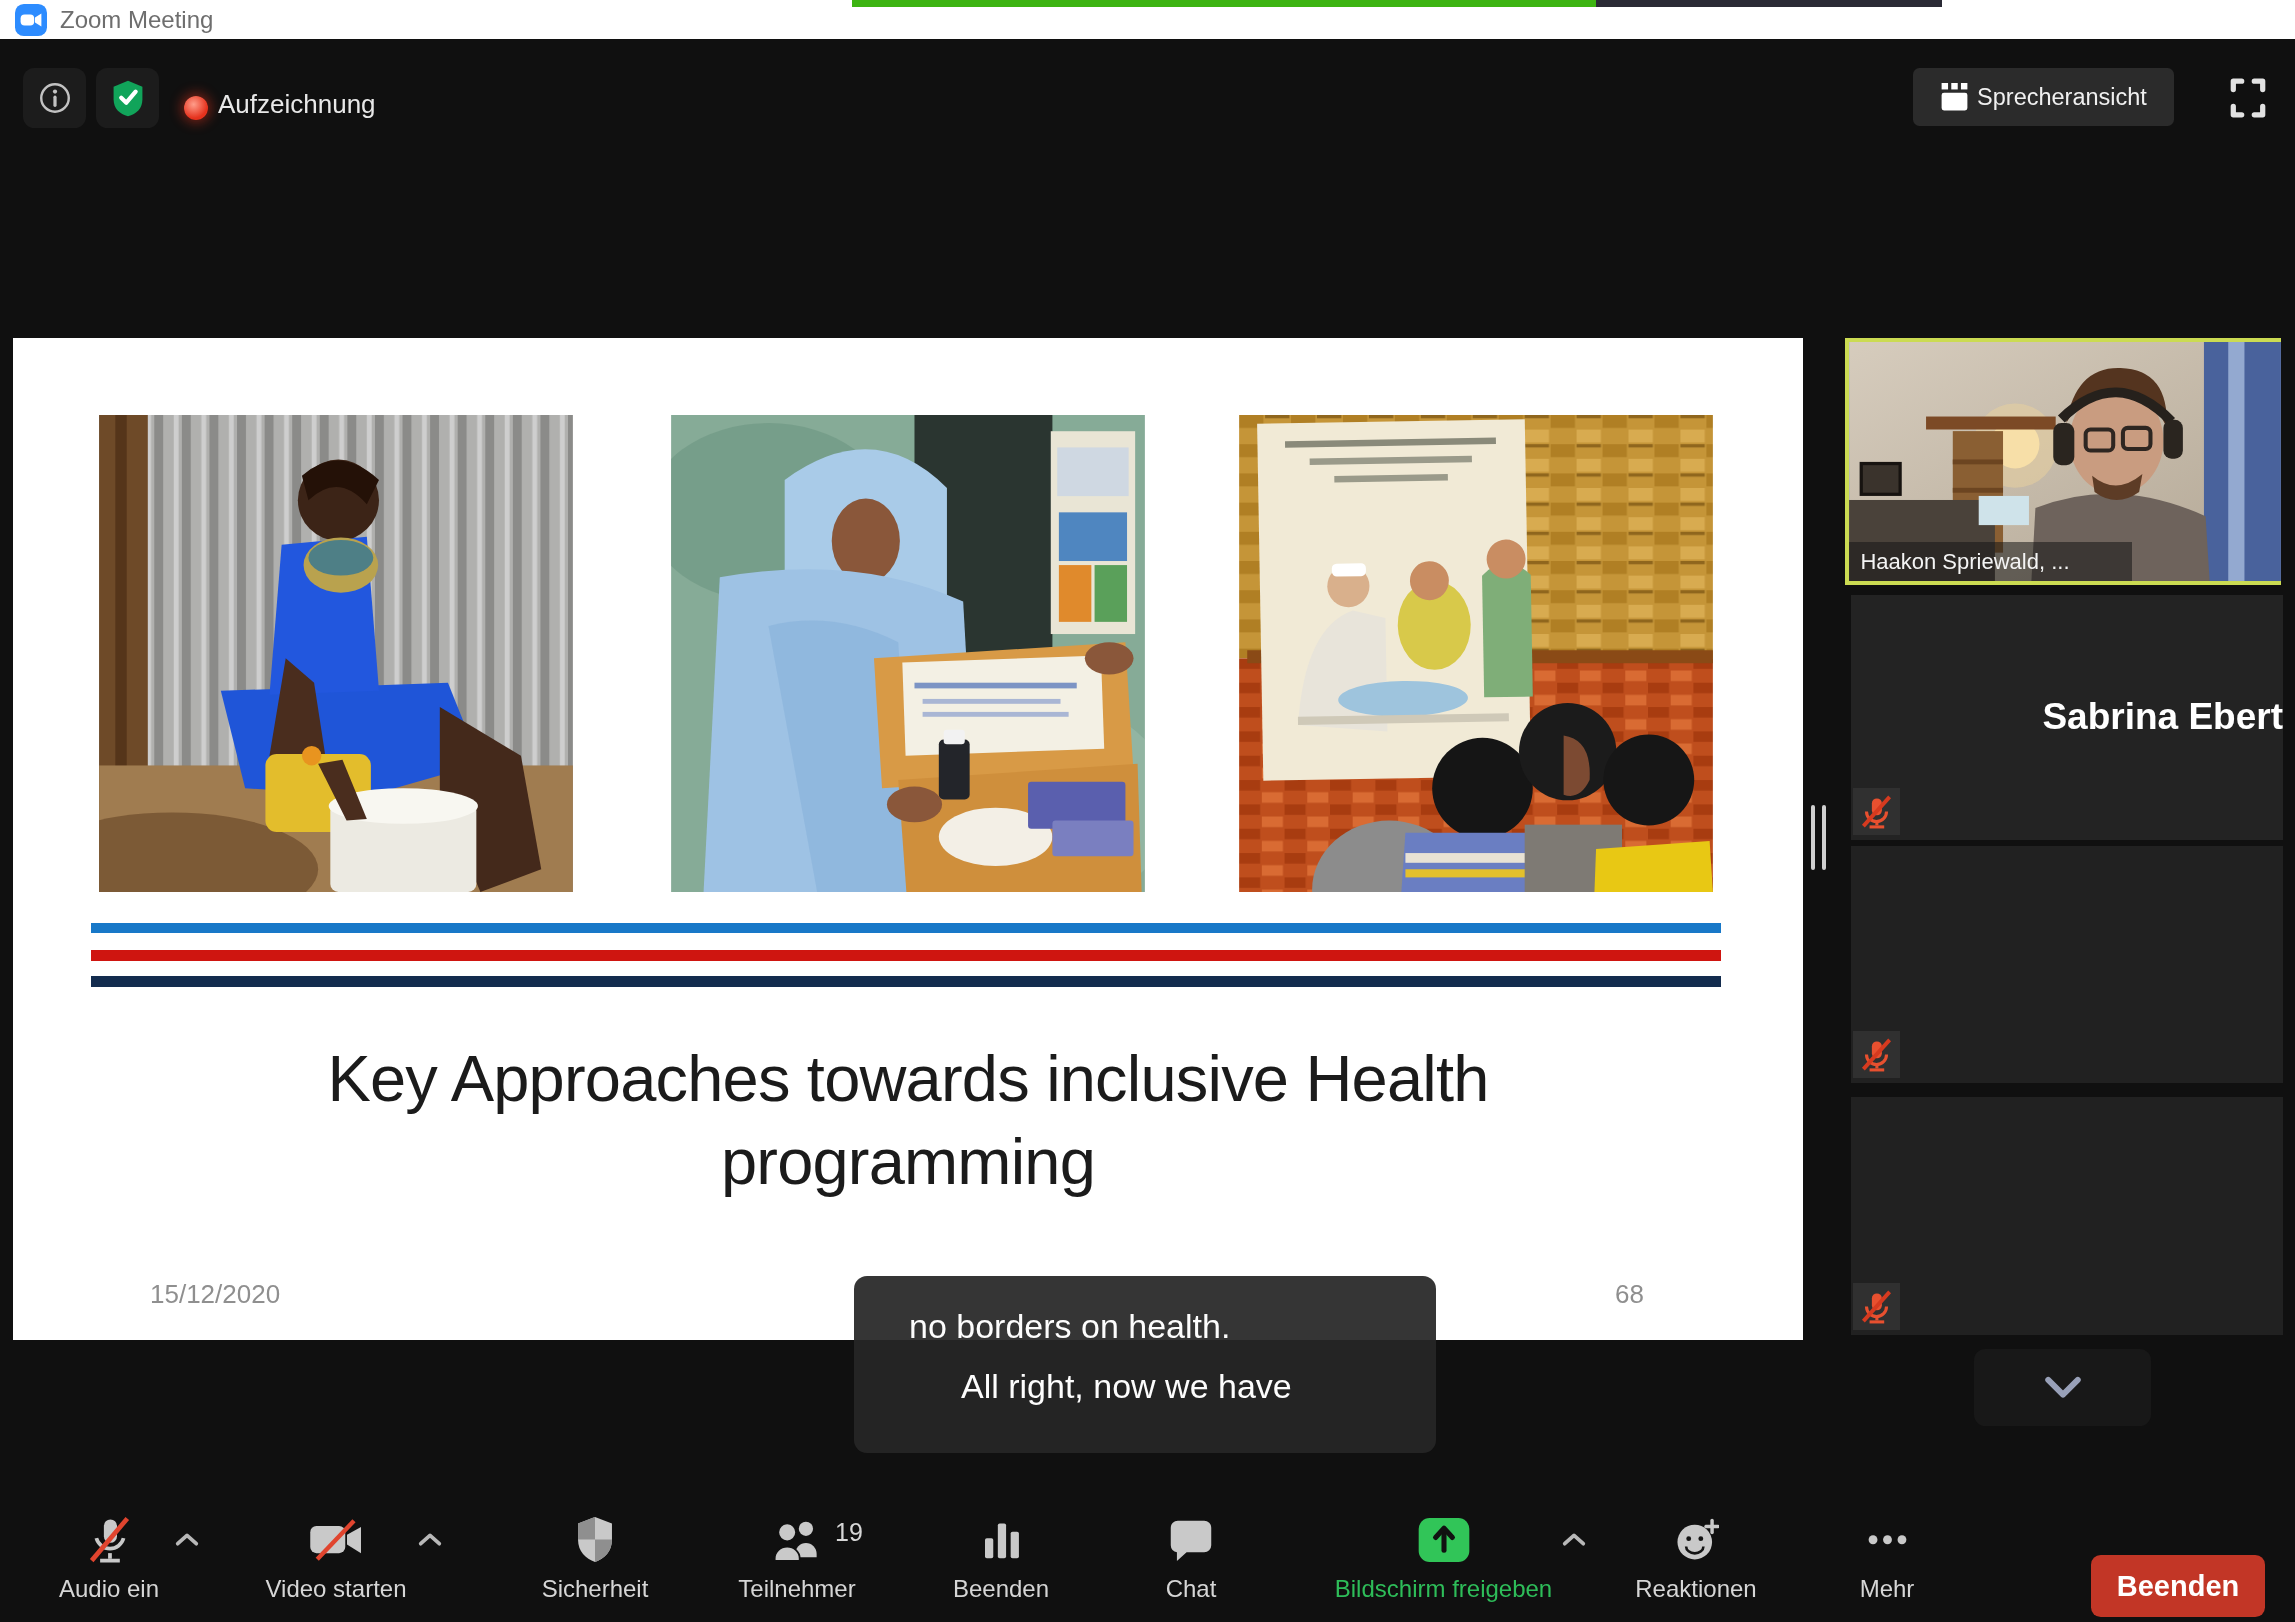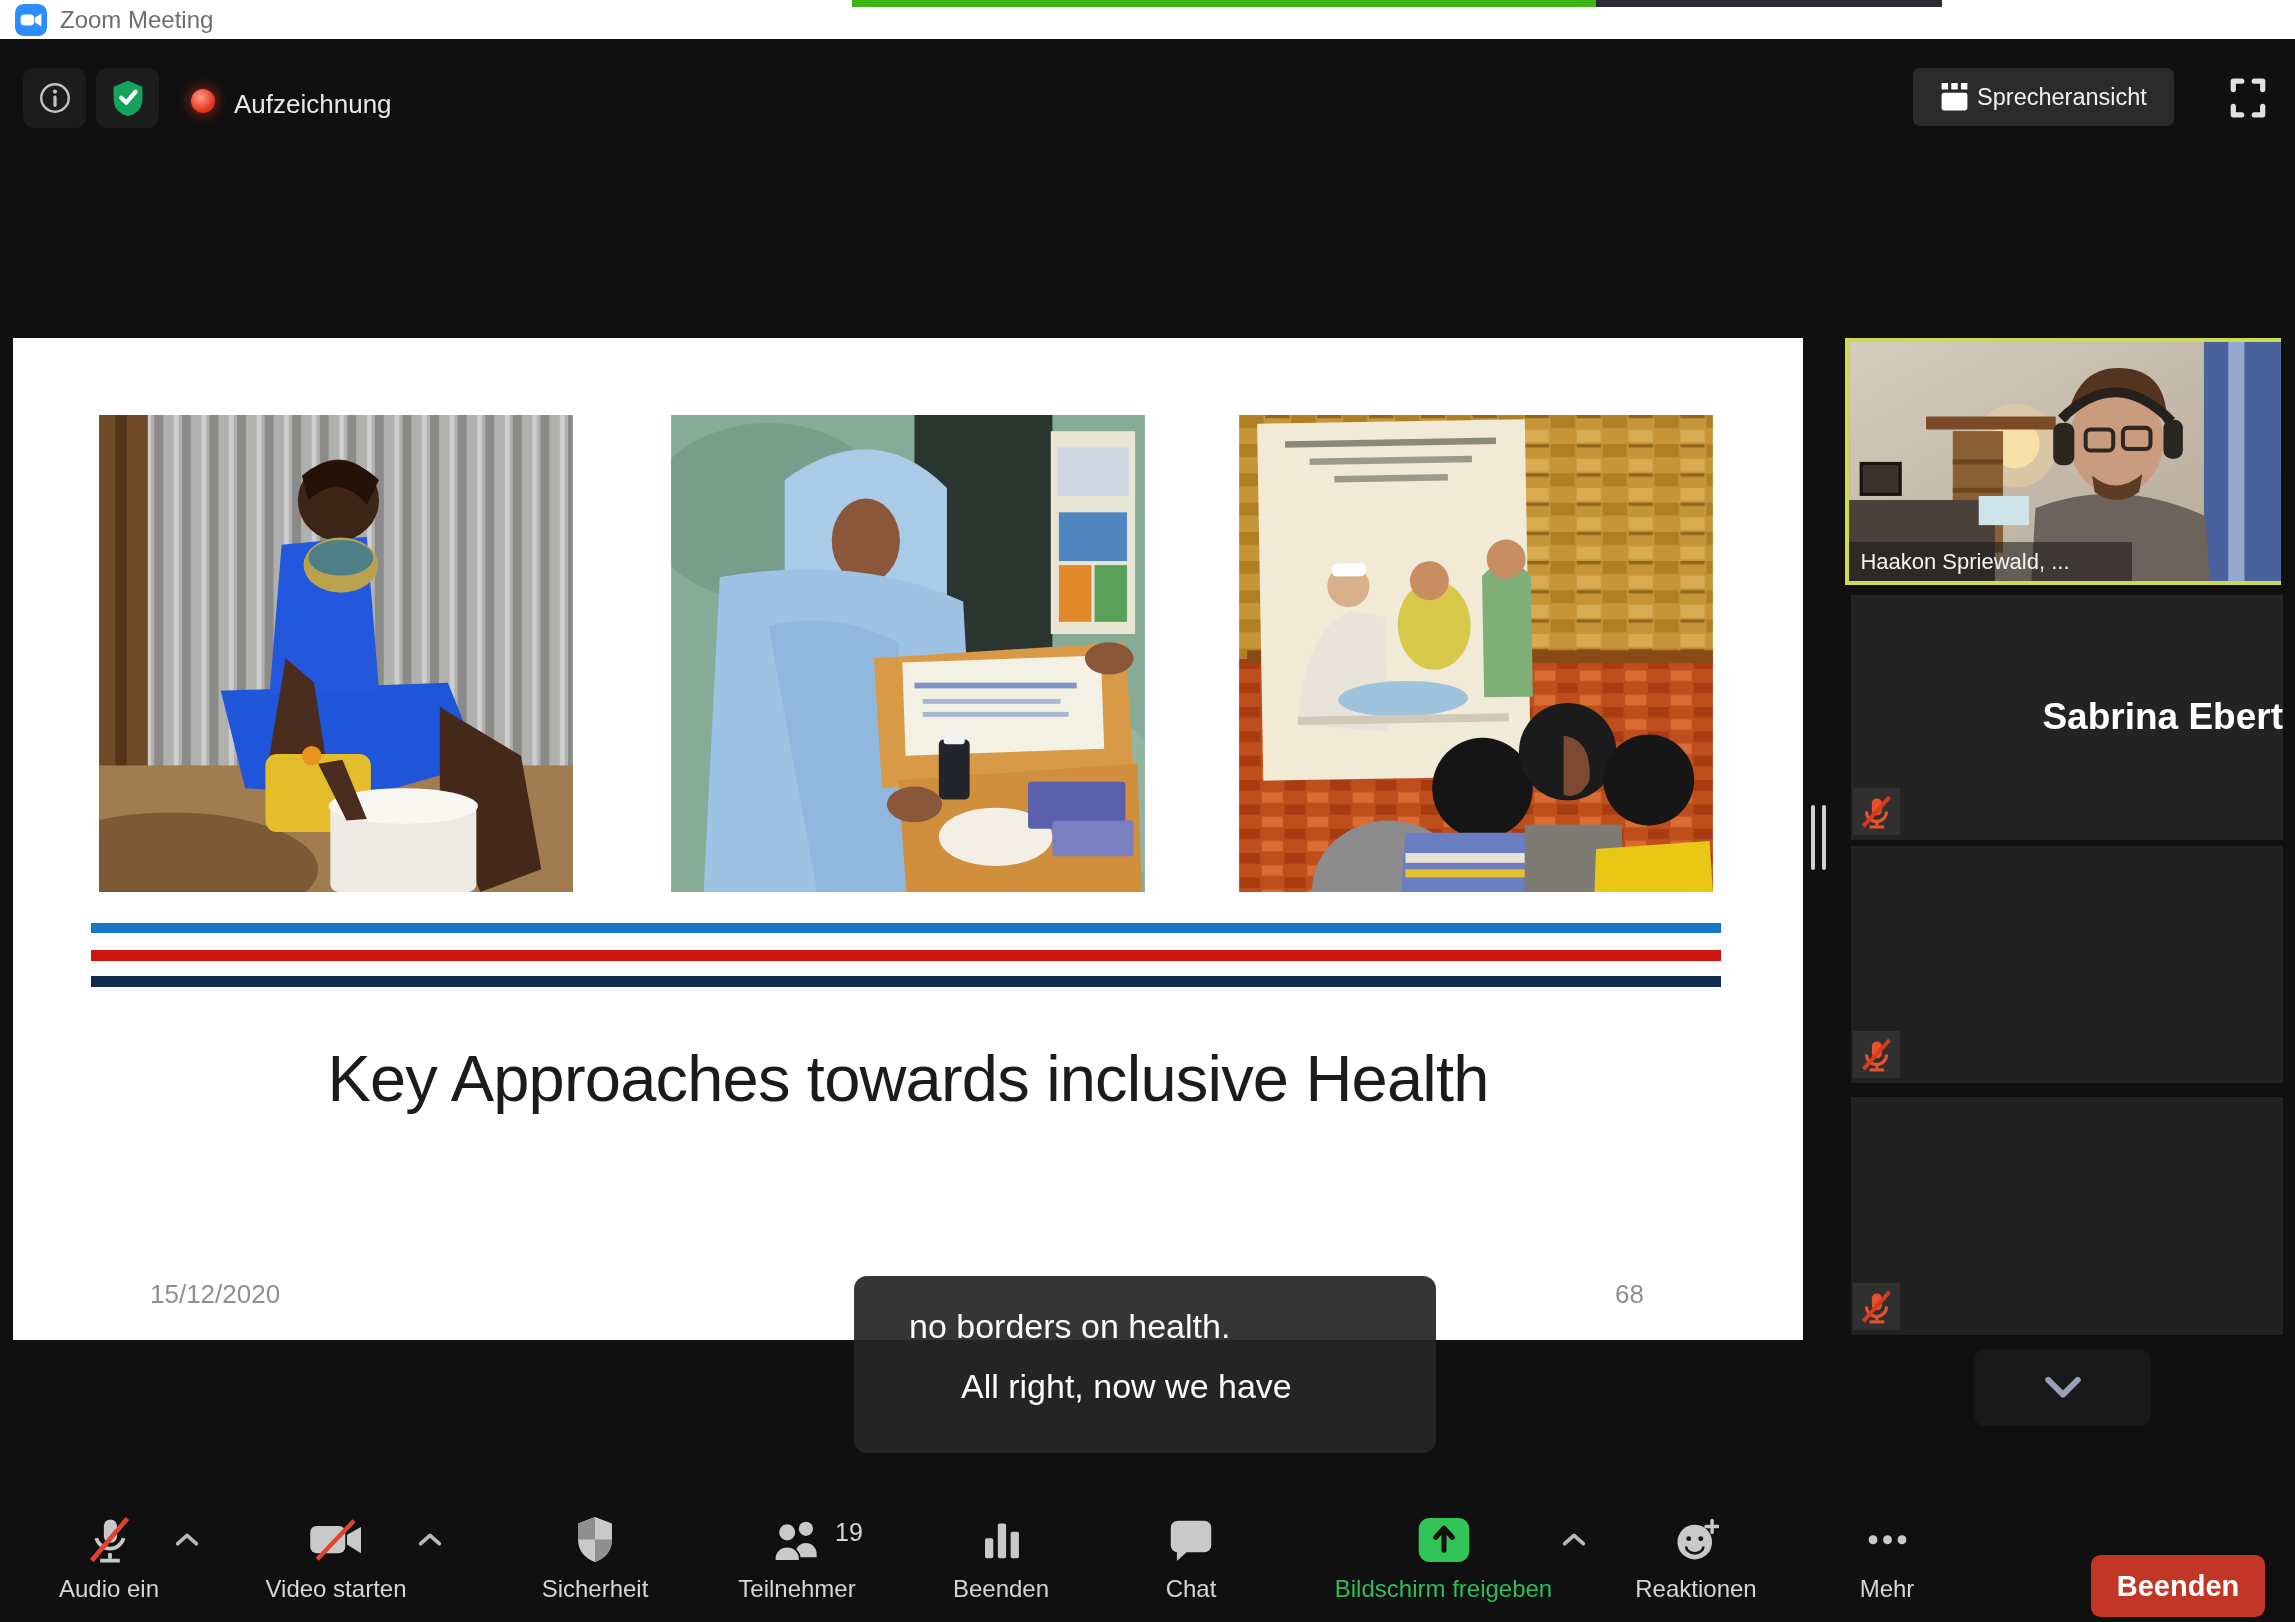--- a/index.html
+++ b/index.html
@@ -63,21 +63,21 @@
     <circle cx="21" cy="13" r="2.6" fill="#c2c2c2"></circle>
     <rect x="19" y="18" width="4" height="14" rx="2" fill="#c2c2c2"></rect>
   </svg>
 </div>
 <div class="abs sqbtn" style="left:96px;top:68px">
   <svg width="36" height="39" viewBox="0 0 40 46">
     <path d="M20 2 L37 9 V24 c0 11 -7 17.5 -17 20 C10 41.5 3 35 3 24 V9 Z" fill="#11a45a"></path>
     <polyline points="12,22 18,28 29,15" fill="none" stroke="#fff" stroke-width="5" stroke-linecap="round" stroke-linejoin="round"></polyline>
   </svg>
 </div>
-<div class="abs" style="left:191px;top:89px;display:flex;align-items:flex-start;gap:19px">
+<div class="abs" style="left:184px;top:89px;display:flex;align-items:flex-end;gap:10px">
   <div class="rec-dot"></div>
   <div class="rec-label">Aufzeichnung</div>
 </div>
 <div class="abs viewbtn">
   <svg width="29" height="29" viewBox="0 0 36 36">
     <rect x="2" y="0" width="8" height="8" fill="#fff"></rect>
     <rect x="14" y="0" width="8" height="8" fill="#fff"></rect>
     <rect x="26" y="0" width="8" height="8" fill="#fff"></rect>
     <rect x="2" y="12" width="32" height="22" rx="3" fill="#fff"></rect>
   </svg>
@@ -191,20 +191,21 @@
     <circle cx="505" cy="450" r="56" fill="#161616"></circle>
     <path d="M440 535 L580 525 L584 588 L438 588 Z" fill="#e8c814"></path>
   </svg>
 
   <div class="abs bar" style="top:585px;height:9.7px;background:#1878c8"></div>
   <div class="abs bar" style="top:612px;height:11.4px;background:#cf1510"></div>
   <div class="abs bar" style="top:638px;height:10.5px;background:#132c4e"></div>
 
   <div class="abs slide-title">
     <div>Key Approaches towards inclusive Health</div>
+    <div>programming</div>
   </div>
   <div class="abs slide-foot" style="left:137px;top:941px">15/12/2020</div>
   <div class="abs slide-foot" style="left:1602px;top:941px">68</div>
 </div>
 
 <div class="abs" style="left:1811px;top:805px;display:flex;gap:6.5px">
   <div style="width:4px;height:65px;background:#d0d0d0;border-radius:2.4px"></div>
   <div style="width:4px;height:65px;background:#d0d0d0;border-radius:2.4px"></div>
 </div>
 

